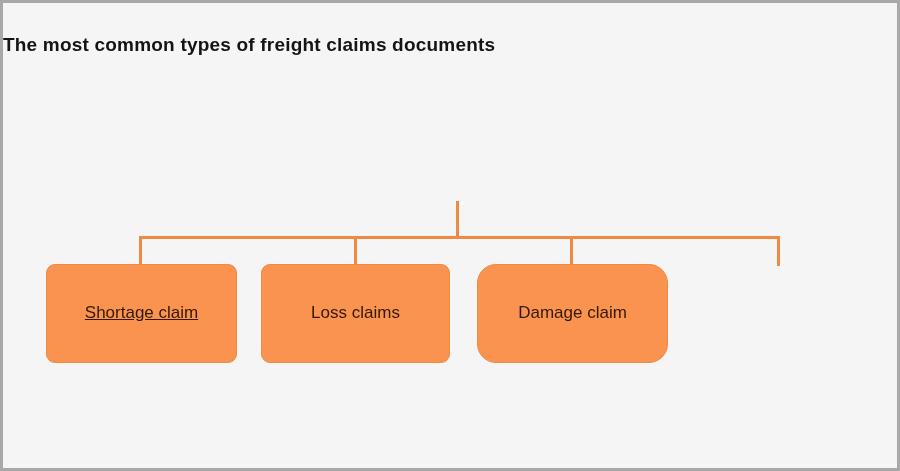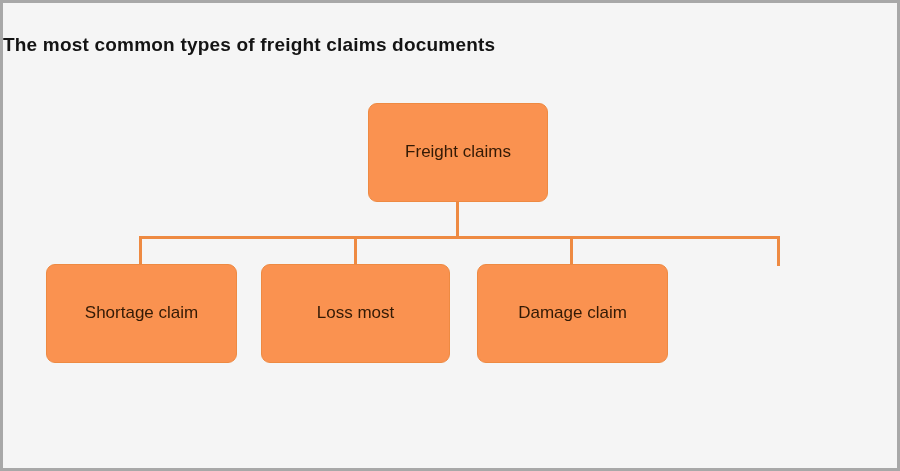--- a/index.html
+++ b/index.html
@@ -37,59 +37,56 @@
     align-items: center;
     justify-content: center;
     text-align: center;
     box-sizing: border-box;
     color: var(--node-text, #331a05);
     font-size: 17px;
     line-height: 1.35;
     padding: 4px 18px;
   }
   .root    { left: 365px; top: 100px; width: 180px; height: 99px; }
-  .child-1 { left:  43px; top: 261px; width: 191px; height: 99px; }
+  .child-1 { left:  43px; top: 261px; width: 191px; height: 99px; text-decoration: underline; }
   .child-2 { left: 258px; top: 261px; width: 189px; height: 99px; }
-  .child-3 { left: 474px; top: 261px; width: 191px; height: 99px; }
+  .child-3 { left: 474px; top: 261px; width: 191px; height: 99px; border-radius: 19px; }
   .child-4 { left: 684px; top: 261px; width: 184px; height: 99px; }
   .connector {
     position: absolute;
     background: var(--connector, #EE8A42);
   }
   .v-root { left: 453px; top: 198px; width: 3px; height: 38px; }
   .h-bar  { left: 136px; top: 233px; width: 641px; height: 3px; }
   .v-c1   { left: 136px; top: 233px; width: 3px; height: 30px; }
   .v-c2   { left: 351px; top: 233px; width: 3px; height: 30px; }
   .v-c3   { left: 567px; top: 233px; width: 3px; height: 30px; }
   .v-c4   { left: 774px; top: 233px; width: 3px; height: 30px; }
 </style>
 </head>
 <body>
 
 <div class="frame">
 
   <div class="title">The most common types of freight claims documents</div>
 
-  <div class="node root">
-    <span>Freight claims</span>
-  </div>
 
   <div class="connector v-root"></div>
   <div class="connector h-bar"></div>
   <div class="connector v-c1"></div>
   <div class="connector v-c2"></div>
   <div class="connector v-c3"></div>
   <div class="connector v-c4"></div>
 
   <div class="node child-1">
     <span>Shortage claim</span>
   </div>
 
   <div class="node child-2">
-    <span>Loss most</span>
+    <span>Loss claims</span>
   </div>
 
   <div class="node child-3">
     <span>Damage claim</span>
   </div>
 
 
 </div>
 
 </body></html>

